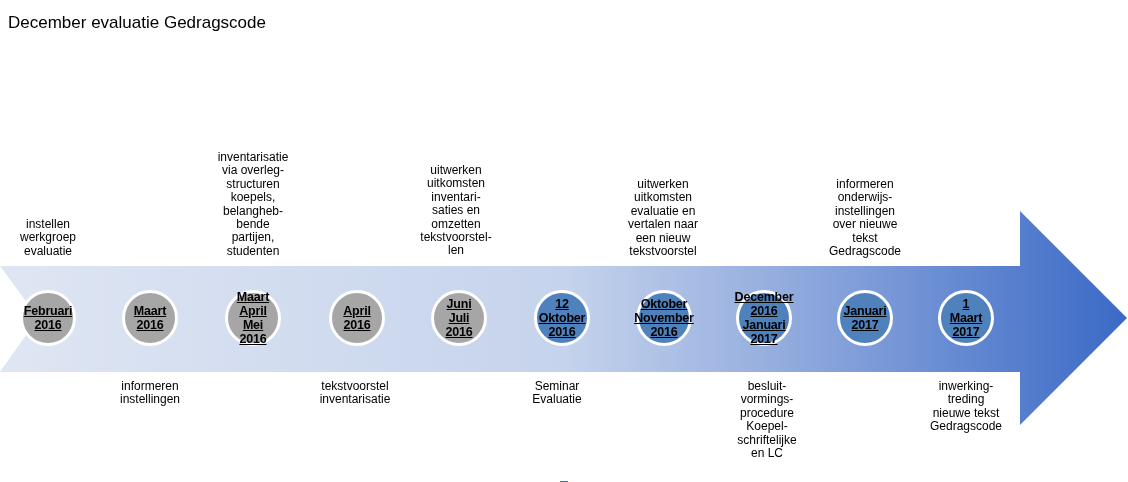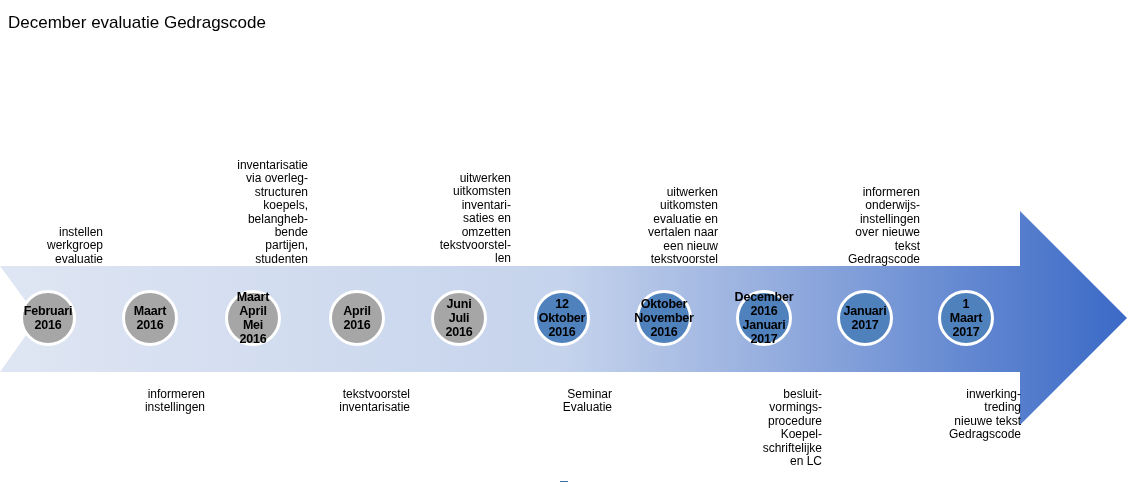--- a/index.html
+++ b/index.html
@@ -6,23 +6,23 @@
   body { width:1128px; height:482px; position:relative; overflow:hidden;
          font-family:"Liberation Sans", sans-serif; color:#000; }
   .title { position:absolute; left:8px; top:12px; font-size:17px; line-height:22px; }
   .arrow { position:absolute; left:0; top:0; width:1128px; height:482px; }
   .milestone { position:absolute; width:56px; height:56px; border-radius:50%;
                box-sizing:border-box; border:3px solid #ffffff; top:290px; }
   .milestone.gray { background:#a6a6a6; }
   .milestone.blue { background:#4f81bd; }
   .mlabel { position:absolute; width:100px; text-align:center; font-weight:bold;
             font-size:12.5px; line-height:14px; top:318px; transform:translate(-50%,-50%);
-            white-space:pre-line; letter-spacing:-0.2px; }
-  .note { position:absolute; width:110px; text-align:right; font-size:12px;
-          line-height:13.4px; white-space:pre-line; transform:translateX(-50%);margin-top:8px; }
+            white-space:pre-line; letter-spacing:-0.2px;text-decoration:underline; }
+  .note { position:absolute; width:110px; text-align:center; font-size:12px;
+          line-height:13.4px; white-space:pre-line; transform:translateX(-50%); }
   .note.top { transform:translate(-50%,-100%); top:258px; }
   .note.bottom { top:380px; }
   .note.bold { font-weight:normal; }
   .mark { position:absolute; left:560px; top:481px; width:8px; height:2px; background:#3f6fa0; }
 </style>
 </head>
 <body>
 
 <div class="title">December evaluatie Gedragscode</div>
 

